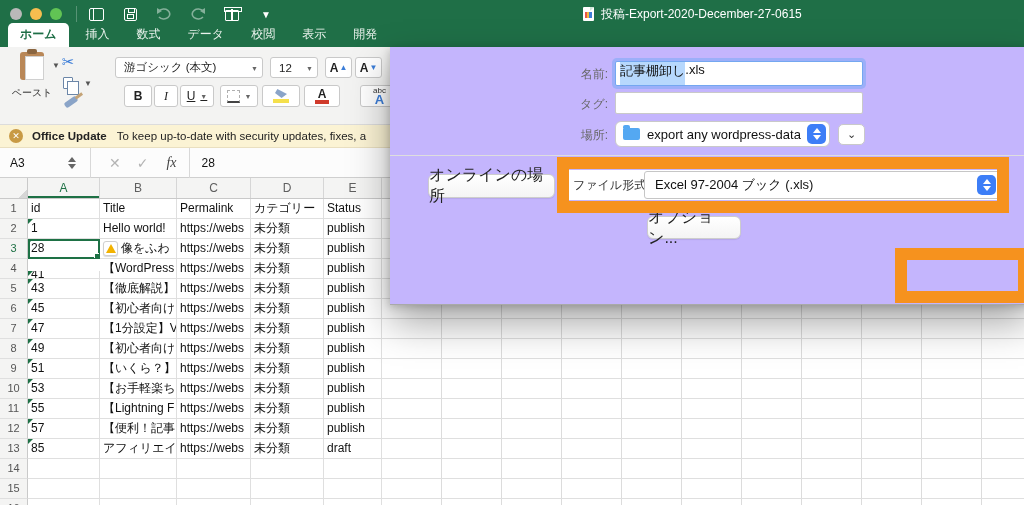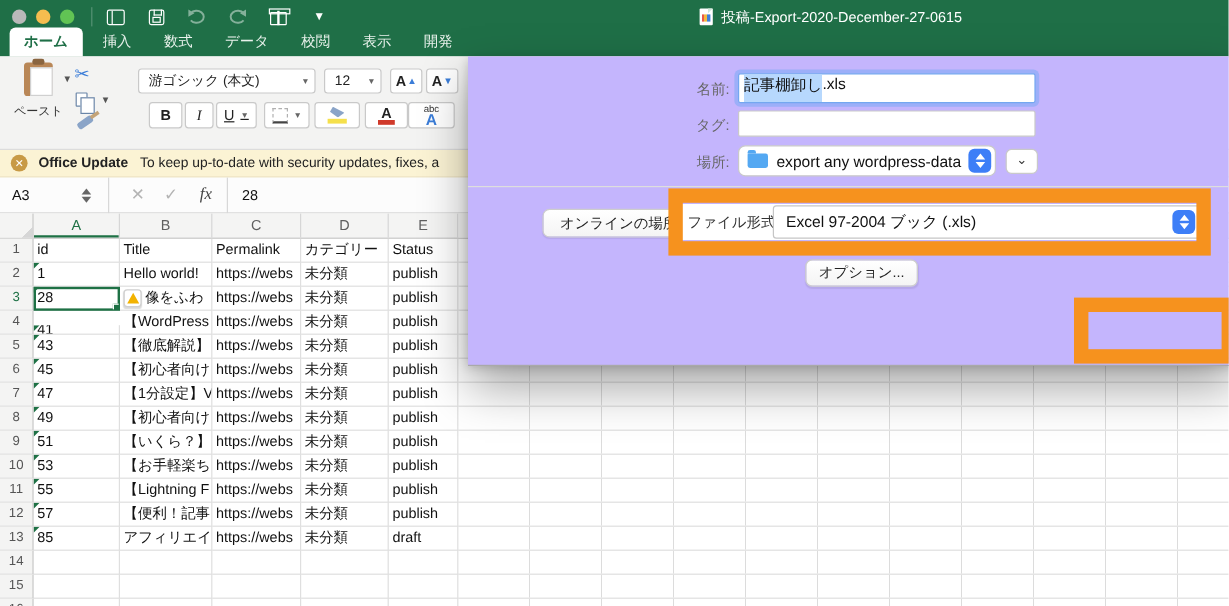--- a/index.html
+++ b/index.html
@@ -62,21 +62,21 @@
   .bold-btn { left:124px; top:38px; width:28px; height:22px; font-weight:bold; }
   .italic-btn { left:154px; top:38px; width:24px; height:22px; font-style:italic; font-family:"Liberation Serif",serif; }
   .under-btn { left:180px; top:38px; width:34px; height:22px; text-decoration:underline; }
   .border-btn { left:220px; top:38px; width:38px; height:22px; }
   .border-ic { width:13px; height:13px; border:1px dashed #b0b0b0; border-bottom:2px solid #444; }
   .fill-btn { left:262px; top:38px; width:38px; height:22px; flex-direction:column; }
   .fill-ic { width:12px; height:9px; background:#8aa4c8; clip-path:polygon(20% 0,100% 55%,55% 100%,0 45%); }
   .fill-bar { width:16px; height:4px; background:#f5e04c; margin-top:1px; }
   .fcolor-btn { left:304px; top:38px; width:36px; height:22px; flex-direction:column; font-weight:bold; font-size:12px; line-height:11px; }
   .fcolor-bar { width:14px; height:4px; background:#d03a2b; }
-  .abc-btn { left:340px; top:38px; width:39px; height:22px; flex-direction:column; font-size:8px; line-height:7px; color:#333; }
+  .abc-btn { left:360px; top:38px; width:39px; height:22px; flex-direction:column; font-size:8px; line-height:7px; color:#333; }
   .abc-a { color:#3b7dd8; font-size:13px; font-weight:bold; line-height:12px; }
   .mini-arr { position:absolute; font-size:7px; color:#666; }
 
   
   .banner { position:absolute; top:125px; left:0; width:1024px; height:23px; background:#fbf3d4; display:flex; align-items:center; border-bottom:1px solid #e9dfc0; }
   .banner-close { width:14px; height:14px; border-radius:50%; background:#c89a45; color:#fff; font-size:9px; line-height:14px; text-align:center; margin:0 9px; }
   .banner-title { font-weight:bold; font-size:11.5px; color:#222; margin-right:10px; }
   .banner-msg { font-size:11.5px; color:#222; white-space:nowrap; }
 
   
@@ -120,21 +120,21 @@
   .sel-text { background:#b7d8fd; }
   .tag-field { position:absolute; left:225px; top:45px; width:248px; height:22px; background:#fff; border:1px solid #c9c9c9; border-radius:2px; }
   .loc-select { position:absolute; left:225px; top:74px; width:215px; height:26px; background:#fff; border:1px solid #c9c9c9; border-radius:6px; display:flex; align-items:center; padding-left:7px; font-size:13px; color:#111; }
   .folder-ic { width:17px; height:12px; background:#54a8f2; border-radius:1px 2px 2px 2px; position:relative; margin-right:7px; flex:none; }
   .folder-ic::before { content:""; position:absolute; top:-3px; left:0; width:7px; height:3px; background:#54a8f2; border-radius:2px 2px 0 0; }
   .blue-stepper { position:absolute; right:3px; top:2px; width:19px; height:20px; background:#3d7ef7; border-radius:5px; display:flex; flex-direction:column; align-items:center; justify-content:center; gap:2px; }
   .bs-up { width:0; height:0; border-left:4px solid transparent; border-right:4px solid transparent; border-bottom:5px solid #fff; }
   .bs-dn { width:0; height:0; border-left:4px solid transparent; border-right:4px solid transparent; border-top:5px solid #fff; }
   .loc-extra { position:absolute; left:448px; top:77px; width:27px; height:21px; background:#fff; border:1px solid #c9c9c9; border-radius:5px; text-align:center; font-size:11px; color:#333; line-height:19px; }
   .dlg-divider { position:absolute; left:0; top:108px; width:641px; height:1px; background:#dedede; }
-  .dlg-btn { position:absolute; background:linear-gradient(#fff,#f4f4f4); border:1px solid #cdcdcd; border-radius:6px; font-size:12px; color:#222; display:flex; align-items:center; justify-content:center; box-shadow:0 1px 1px rgba(0,0,0,.08);margin-left:24px; }
+  .dlg-btn { position:absolute; background:linear-gradient(#fff,#f4f4f4); border:1px solid #cdcdcd; border-radius:6px; font-size:16px; color:#222; display:flex; align-items:center; justify-content:center; box-shadow:0 1px 1px rgba(0,0,0,.08); }
   .online-btn { left:38px; top:127px; width:127px; height:24px; }
   .format-strip { position:absolute; left:178px; top:123px; width:436px; height:30px; background:#fff; display:flex; align-items:center; }
   .format-label { font-size:12px; color:#333; padding-left:5px; white-space:nowrap; }
   .format-select { position:absolute; left:76px; top:1px; width:357px; height:28px; border:1px solid #c6c6c6; border-radius:3px; background:#fff; display:flex; align-items:center; padding-left:10px; font-size:13px; color:#111; }
   .options-btn { left:257px; top:169px; width:94px; height:23px; }
   .cancel-btn { left:425px; top:220px; width:85px; height:26px; }
   .save-btn { position:absolute; left:528px; top:218px; width:85px; height:26px; border-radius:6px;
               background:linear-gradient(#5f9bf9,#2e6ef0); border:1px solid #2b66dd; color:#fff; font-size:13px;
               display:flex; align-items:center; justify-content:center; }
 

